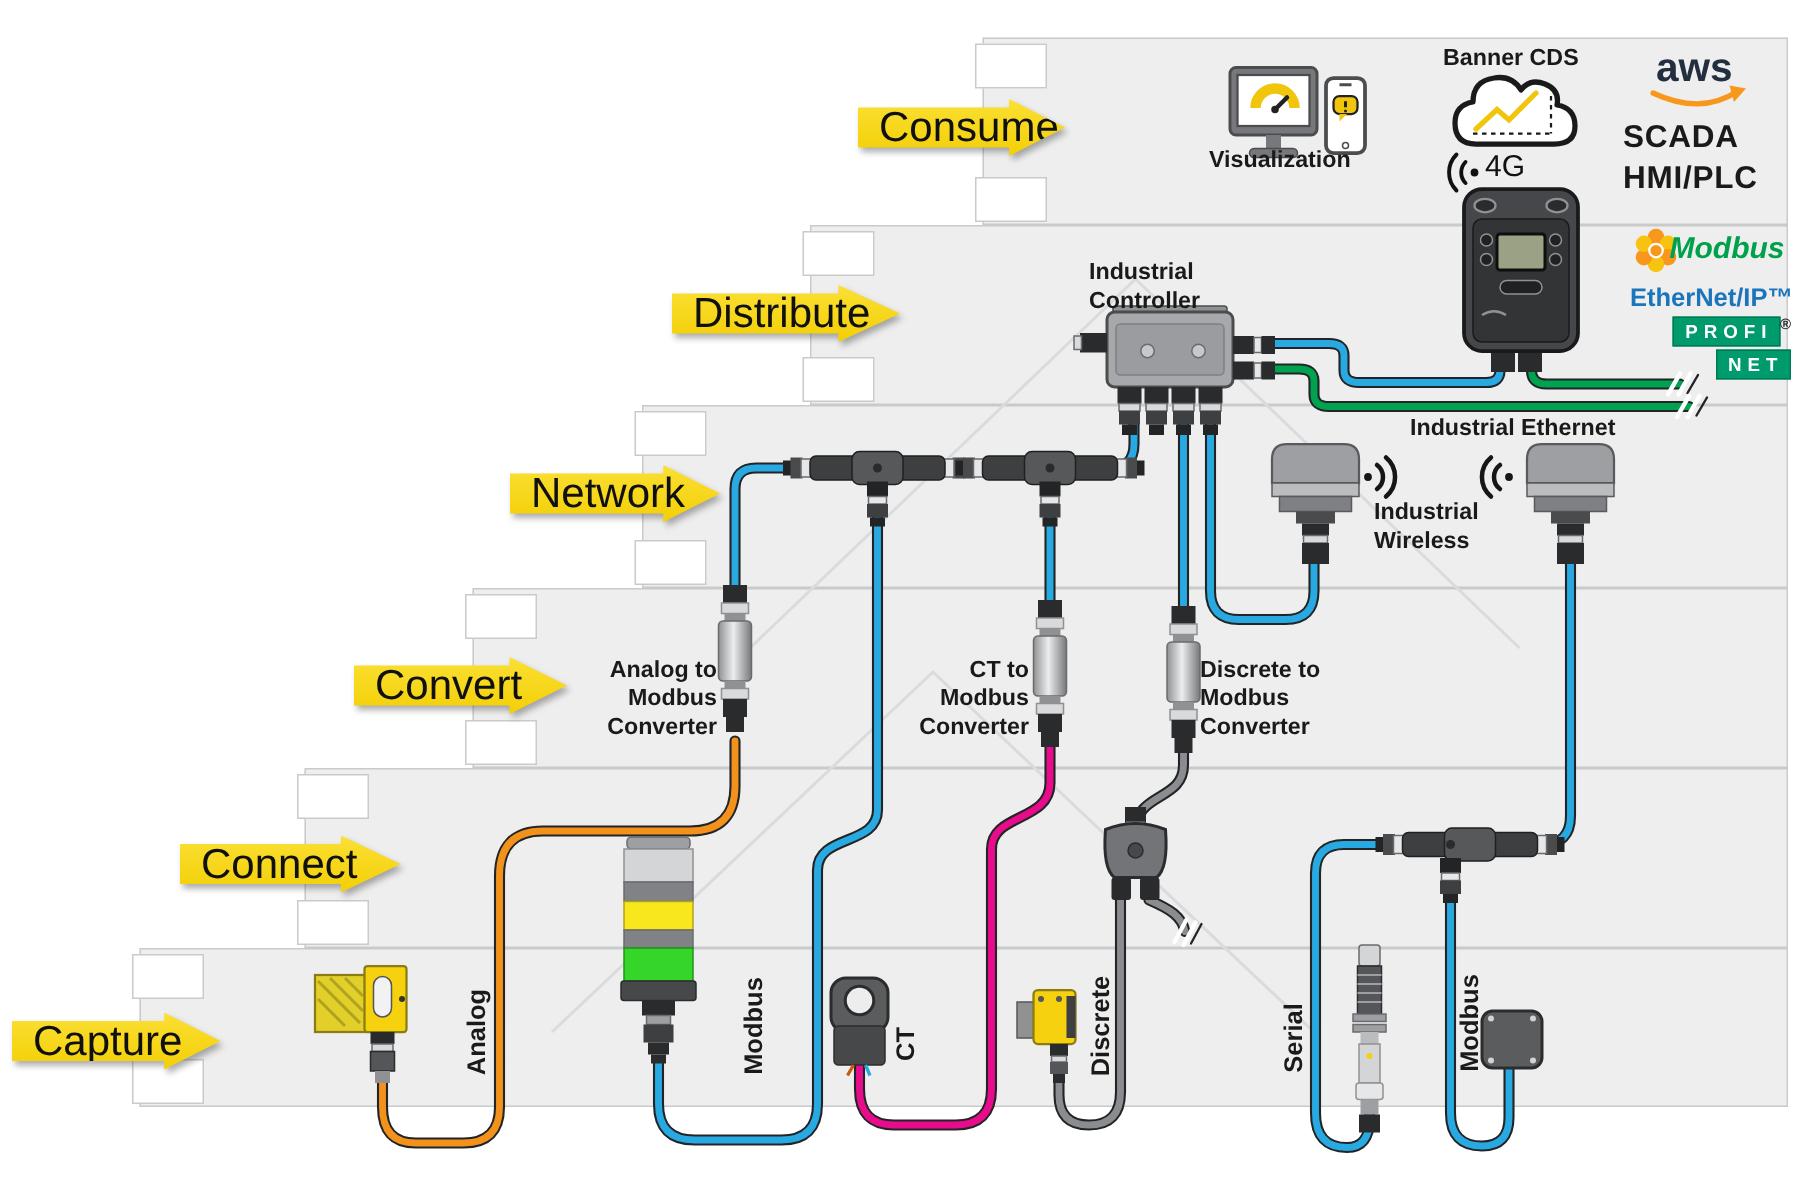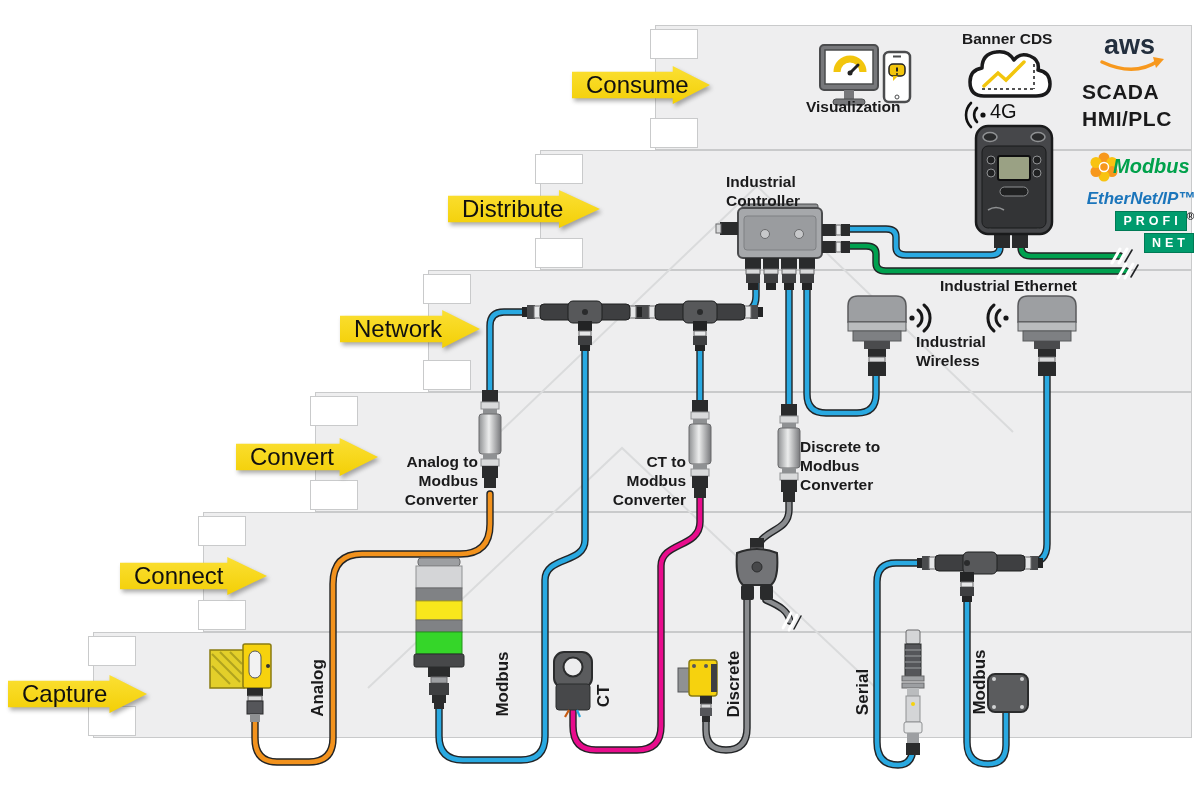--- a/index.html
+++ b/index.html
@@ -2,30 +2,30 @@
 <html><head>
 <meta charset="utf-8">
 <style>
   html,body{margin:0;padding:0;background:#fff;font-family:"Liberation Sans",sans-serif;}
   #canvas{position:relative;width:1200px;height:785px;overflow:hidden;background:#fff;}
   .band{position:absolute;background:#eeeeef;border:1px solid #c9cacb;box-sizing:border-box;z-index:0;}
   .notch{position:absolute;background:#ffffff;border:1px solid #c9cacb;width:46px;height:28px;z-index:1;}
   .layer{position:absolute;left:0;top:0;z-index:2;}
   .lbl{position:absolute;z-index:3;font-weight:700;font-size:15.5px;line-height:1.24;color:#1a1a1b;white-space:pre-line;}
   .ctr{text-align:left;}
-  .rgt{text-align:right;margin-top:15px;}
+  .rgt{text-align:right;}
   .vlbl{position:absolute;z-index:3;font-weight:700;font-size:17px;color:#1a1a1b;width:90px;text-align:center;transform:rotate(-90deg);}
   .big{font-size:21px;letter-spacing:.5px;}
   .arrow-wrap{position:absolute;z-index:4;filter:drop-shadow(2px 3px 2px rgba(70,70,70,.45));}
   .arrow{width:100%;height:100%;background:linear-gradient(#fbe034,#f3cf06);
     clip-path:polygon(0 15%,73% 15%,73% 0,100% 50%,73% 100%,73% 85%,0 85%);
     display:flex;align-items:center;padding-left:14px;box-sizing:border-box;
-    font-size:24px;color:#101010;}
+    font-size:28px;color:#101010;}
   .awsword{position:absolute;z-index:3;font-weight:700;font-size:27px;color:#232f3e;letter-spacing:0px;}
-  .enetip{position:absolute;z-index:3;font-weight:700;font-size:17px;color:#1b75bb;font-style:italic;}
+  .enetip{position:absolute;z-index:3;font-weight:700;font-size:17px;color:#1b75bb;}
   .modbuslogo{position:absolute;z-index:3;font-weight:700;font-style:italic;font-size:20px;color:#00a14b;}
   .profi{position:absolute;z-index:3;text-align:right;}
   .profi .row{display:inline-block;background:#009b6d;color:#fff;font-weight:700;font-size:12.5px;
      letter-spacing:4px;padding:2px 4px 2px 7px;border:1px solid #007a55;}
   .profi .reg{font-size:10px;color:#1a1a1b;vertical-align:top;font-weight:700;}
   .fourg{position:absolute;z-index:3;font-weight:400;font-size:20px;color:#111;}
 </style>
 </head>
 <body>
 

